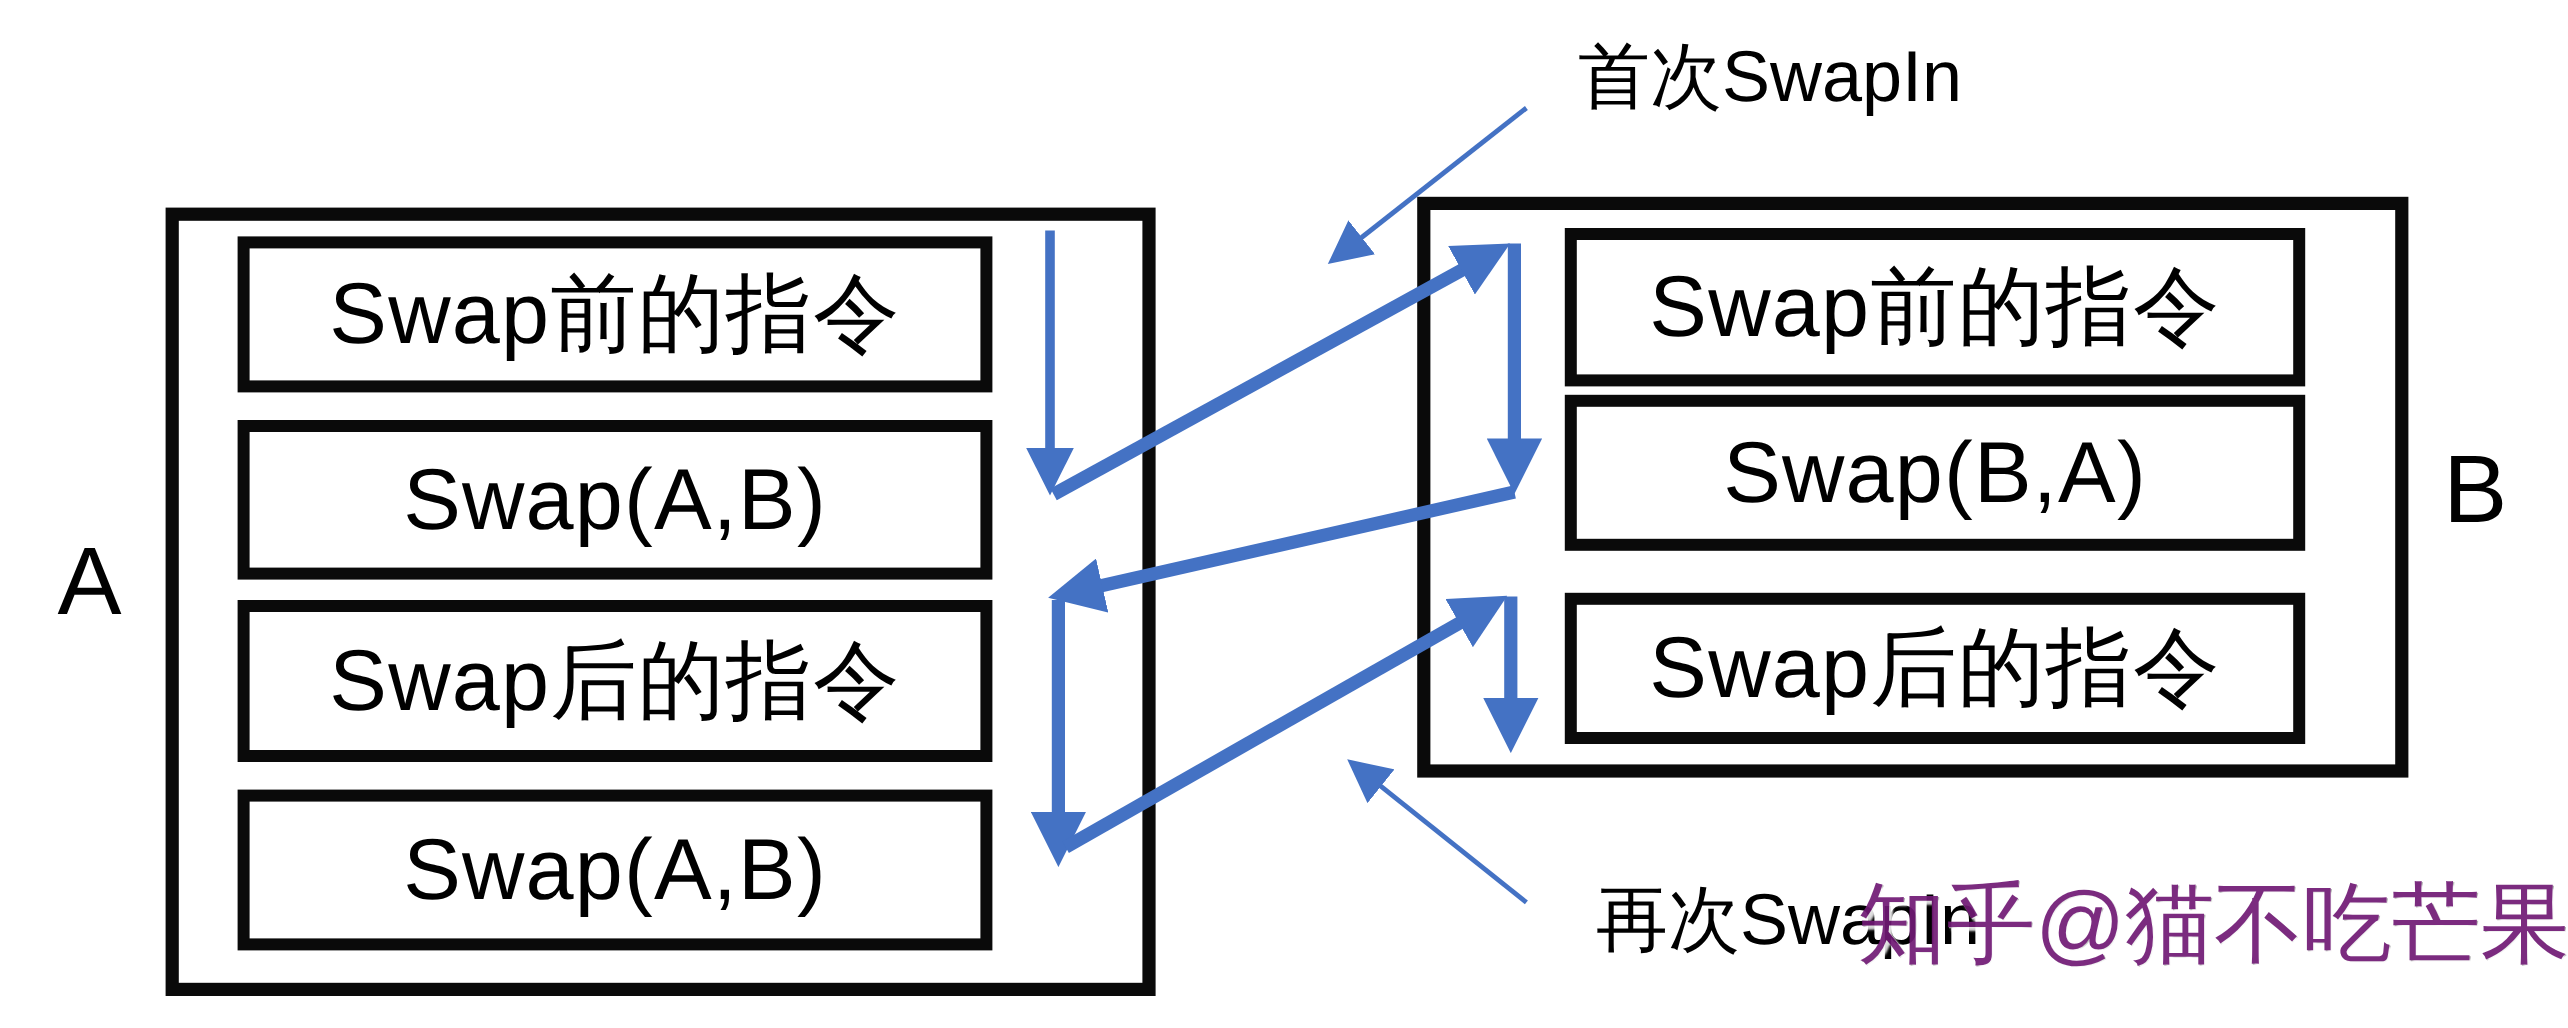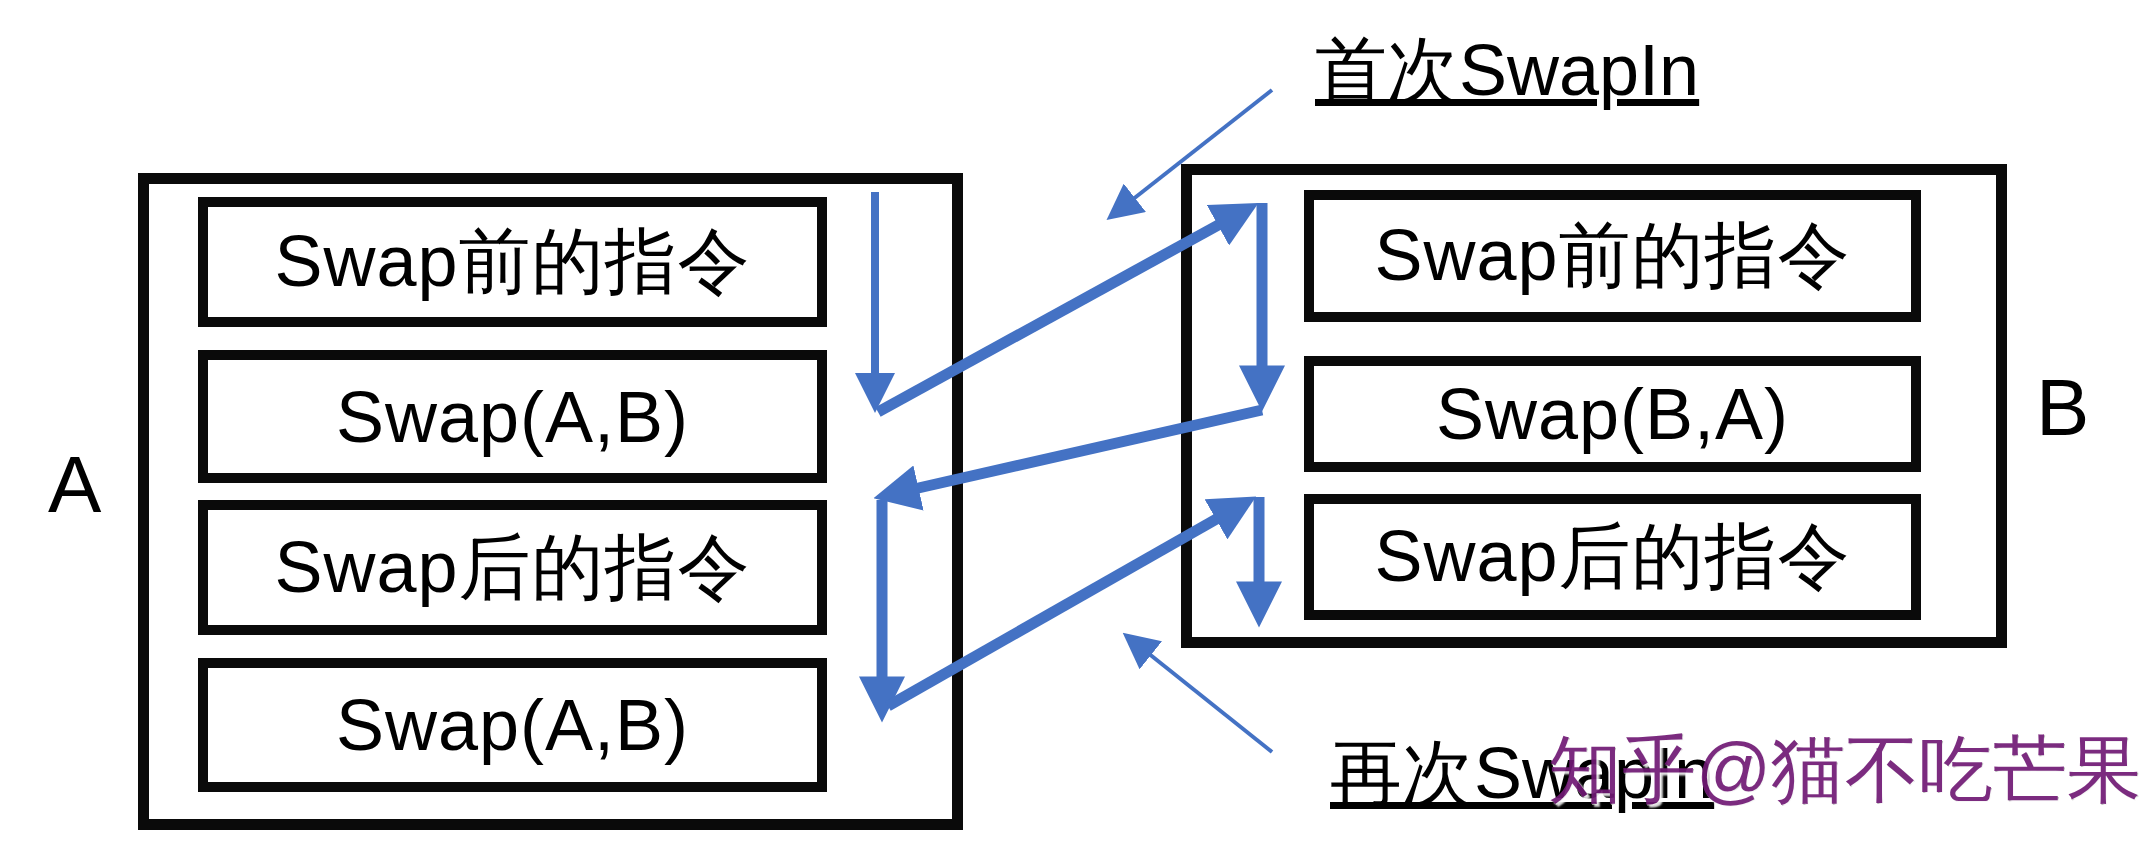--- a/index.html
+++ b/index.html
@@ -7,21 +7,21 @@
     position:relative;width:2140px;height:857px;background:#fff;overflow:hidden;
     font-family:"Liberation Sans","DejaVu Sans",sans-serif;color:#000;
   }
   .outer-box{position:absolute;border:11px solid #0a0a0a;background:#fff;box-sizing:border-box;}
   .inner-box{
     position:absolute;border:10px solid #0a0a0a;background:#fff;box-sizing:border-box;
     display:flex;align-items:center;justify-content:center;
     font-size:72px;letter-spacing:1px;white-space:nowrap;
   }
   .proc-label{position:absolute;font-size:80px;line-height:1;}
-  .anno-label{position:absolute;font-size:72px;line-height:1;white-space:nowrap;text-decoration:underline;}
+  .anno-label{position:absolute;font-size:60px;line-height:1;white-space:nowrap;}
   .watermark{
     position:absolute;font-size:74px;line-height:1;white-space:nowrap;
     color:#701a75;text-shadow:3px 3px 2px rgba(255,255,255,0.95),1px 1px 0 #ababab;
     opacity:0.92;
   }
   svg.arrows{position:absolute;left:0;top:0;pointer-events:none;}
 </style>
 </head>
 <body>
 
@@ -42,21 +42,21 @@
   <div class="inner-box" style="left:198px;top:658px;width:629px;height:134px;">
     <span>Swap(A,B)</span>
   </div>
 
   <div class="outer-box" style="left:1181px;top:164px;width:826px;height:484px;"></div>
   <div class="proc-label" style="left:2036px;top:368px;">B</div>
 
   <div class="inner-box" style="left:1304px;top:190px;width:617px;height:132px;">
     <span>Swap前的指令</span>
   </div>
-  <div class="inner-box" style="left:1304px;top:356px;width:617px;height:116px;">
+  <div class="inner-box" style="left:1304px;top:329px;width:617px;height:130px;">
     <span>Swap(B,A)</span>
   </div>
   <div class="inner-box" style="left:1304px;top:494px;width:617px;height:126px;">
     <span>Swap后的指令</span>
   </div>
 
   <div class="anno-label" style="left:1315px;top:34px;">首次SwapIn</div>
   <div class="anno-label" style="left:1330px;top:737px;text-align:center;">再次SwapIn</div>
 
   <div class="watermark" style="left:1548px;top:733px;">知乎@猫不吃芒果</div>

